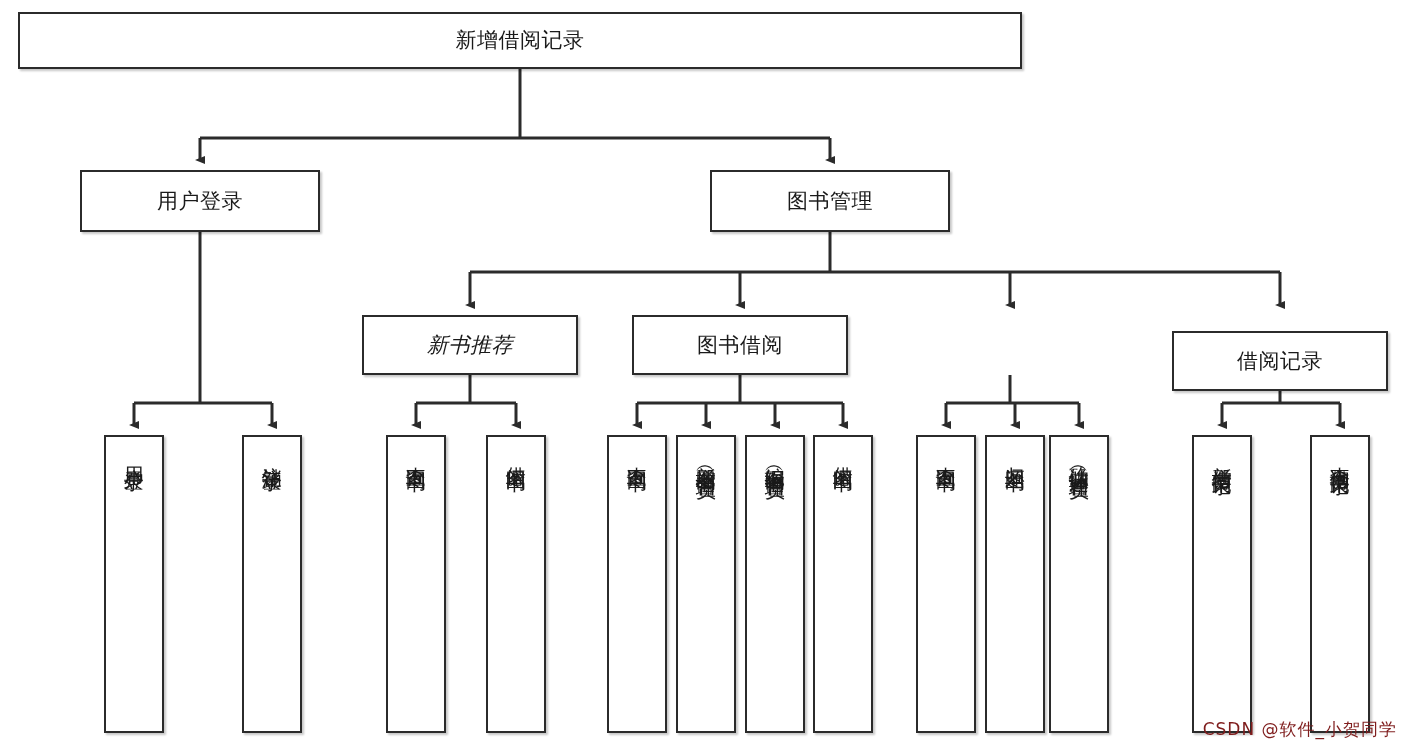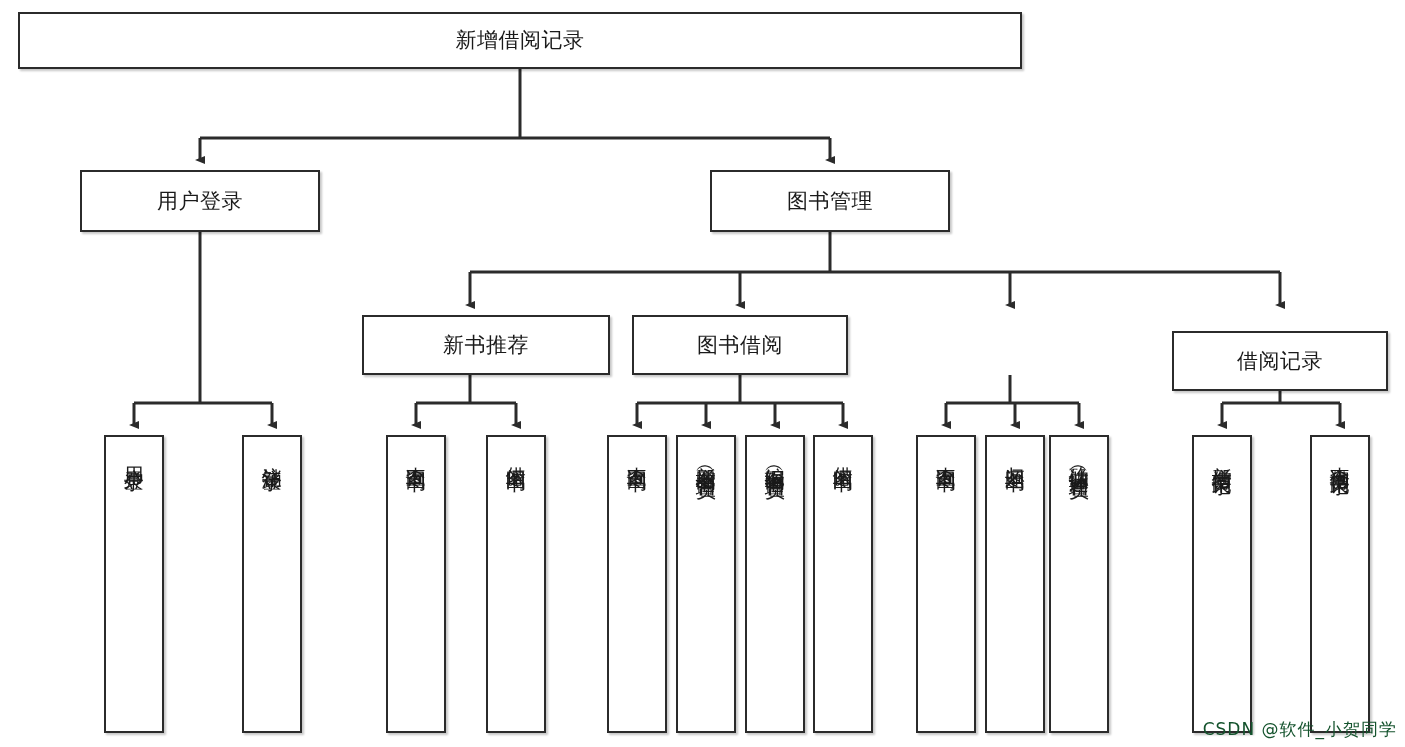--- a/index.html
+++ b/index.html
@@ -56,21 +56,21 @@
     top: 0;
     width: 1405px;
     height: 747px;
     pointer-events: none;
   }
   .watermark {
     position: absolute;
     right: 8px;
     bottom: 6px;
     font-size: 17px;
-    color: #14532d;
+    color: #7f1d1d;
     letter-spacing: 1px;
     white-space: nowrap;
     font-family: "DejaVu Sans", "Liberation Sans", sans-serif;
   }
 </style>
 </head>
 <body>
 
 <div id="diagram-root">
 
@@ -129,21 +129,21 @@
     <span class="node-label">新增借阅记录</span>
   </div>
 
   <div class="node" style="left: 80px; top: 170px; width: 240px; height: 62px;">
     <span class="node-label">用户登录</span>
   </div>
   <div class="node" style="left: 710px; top: 170px; width: 240px; height: 62px;">
     <span class="node-label">图书管理</span>
   </div>
 
-  <div class="node" style="left: 362px; top: 315px; width: 248px; height: 60px;">
+  <div class="node" style="left: 362px; top: 315px; width: 216px; height: 60px; font-style: italic;">
     <span class="node-label">新书推荐</span>
   </div>
   <div class="node" style="left: 632px; top: 315px; width: 216px; height: 60px;">
     <span class="node-label">图书借阅</span>
   </div>
   <div class="node" style="left: 1172px; top: 315px; width: 216px; height: 60px; margin-top: 16px;">
     <span class="node-label">借阅记录</span>
   </div>
 
   <div class="node leaf" style="left: 104px; top: 435px; width: 60px; height: 298px;">

